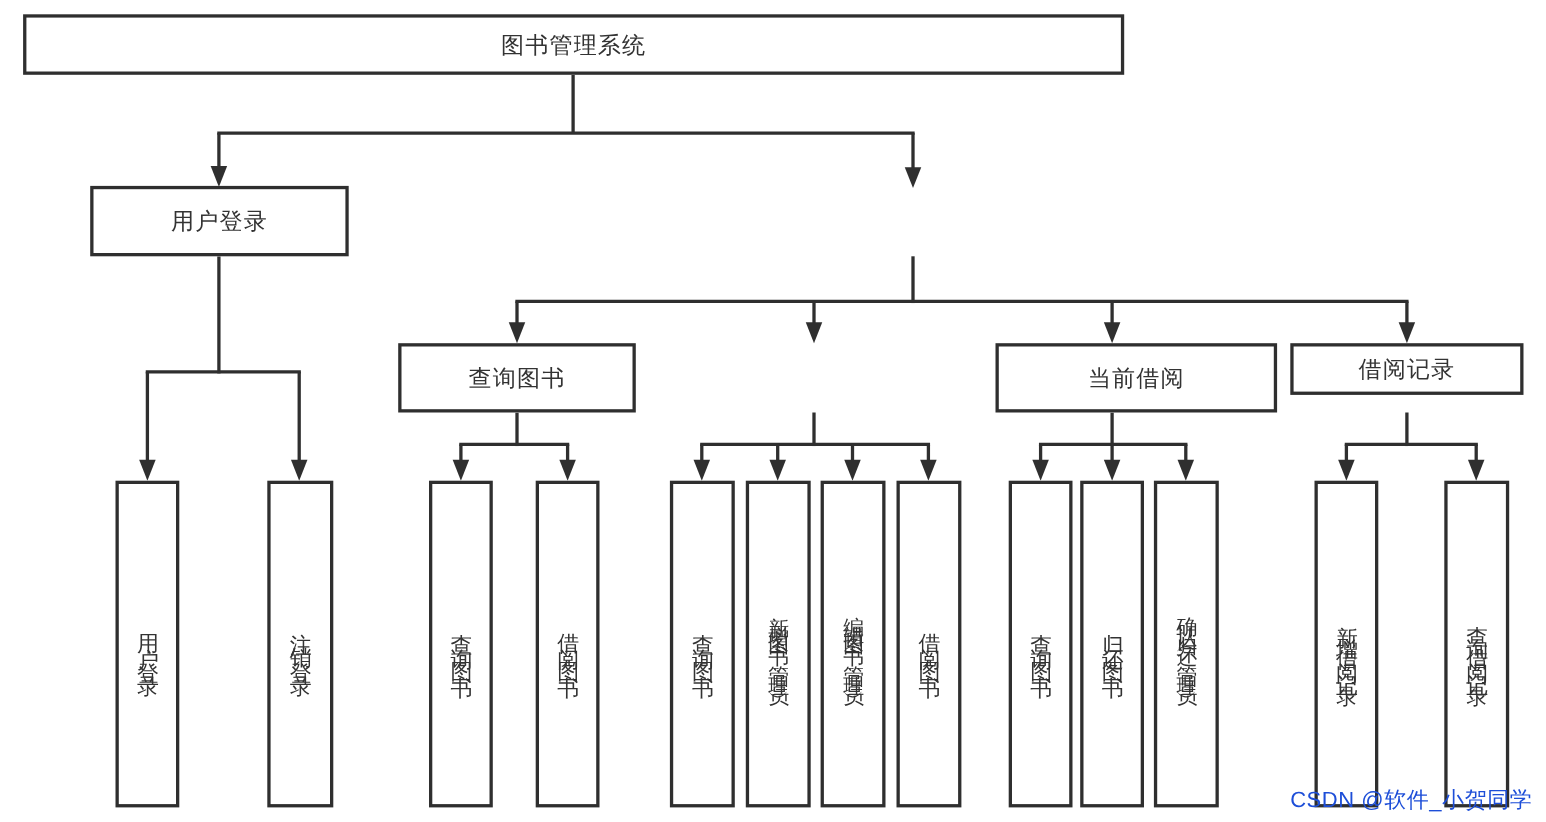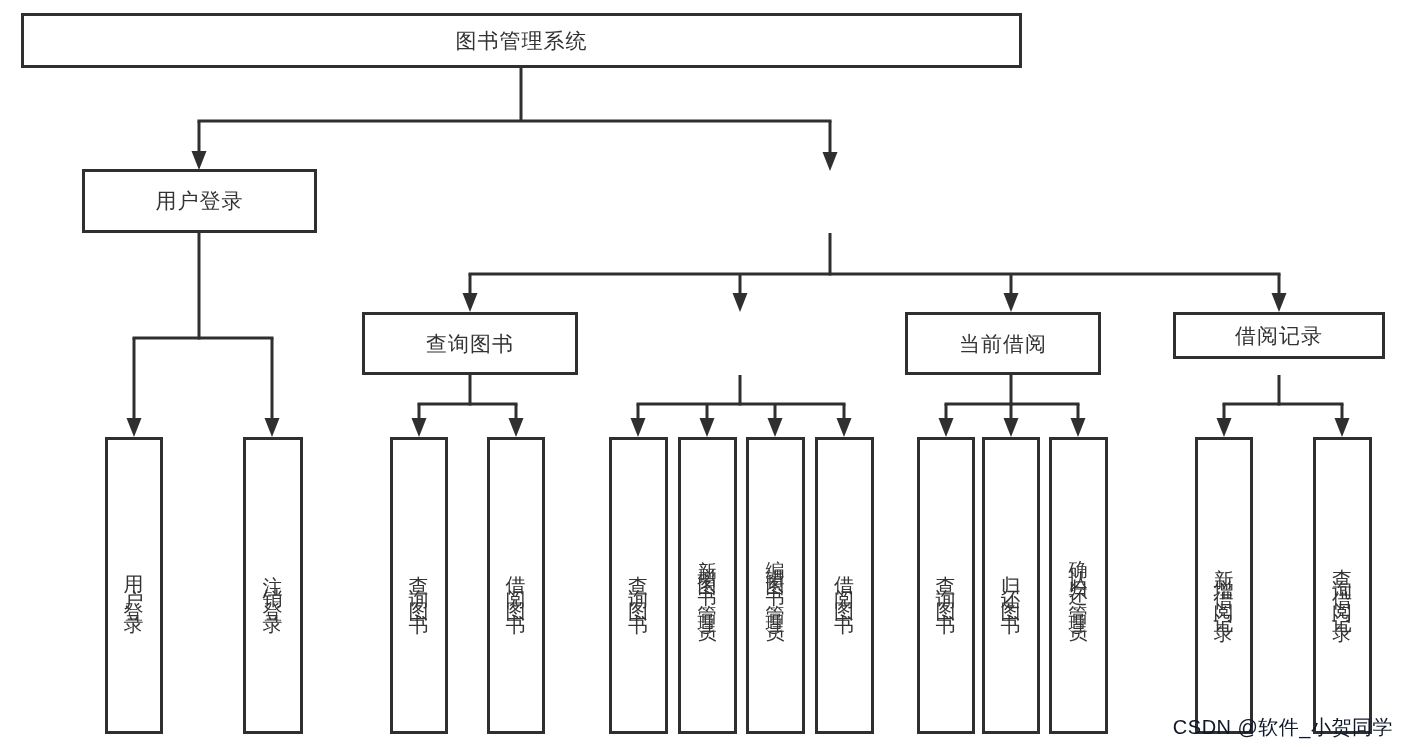--- a/index.html
+++ b/index.html
@@ -14,21 +14,21 @@
   }
   .node.vert{font-size:20px;}
   .node.vert .vtext{
     writing-mode:vertical-rl;text-orientation:mixed;
     letter-spacing:13px;line-height:1;white-space:nowrap;
   }
   .node.vert .vtext.len6{letter-spacing:11px;}
   .node.vert .vtext.len9{letter-spacing:9px;font-size:19px;}
   .watermark{
     position:absolute;top:714px;right:12px;
-    font-size:20px;color:#0f172a;letter-spacing:0.5px;
+    font-size:20px;color:#1d4ed8;letter-spacing:0.5px;
     z-index:5;
   }
 </style>
 </head>
 <body>
 
 <div class="stage">
 
   <svg class="wires" viewBox="0 0 1405 747" xmlns="http://www.w3.org/2000/svg">
     <g stroke="#2f2f2f" stroke-width="3" fill="#2f2f2f">
@@ -112,21 +112,21 @@
     <span>图书管理系统</span>
   </div>
 
   <div class="node" style="left:82px;top:169px;width:235px;height:64px;">
     <span>用户登录</span>
   </div>
 
   <div class="node" style="left:362px;top:312px;width:216px;height:63px;">
     <span>查询图书</span>
   </div>
-  <div class="node" style="left:905px;top:312px;width:196px;height:63px;">
+  <div class="node" style="left:905px;top:312px;width:256px;height:63px;">
     <span>当前借阅</span>
   </div>
   <div class="node" style="left:1173px;top:312px;width:212px;height:47px;">
     <span>借阅记录</span>
   </div>
 
   <div class="node vert" style="left:105px;top:437px;width:58px;height:297px;">
     <span class="vtext">用户登录</span>
   </div>
   <div class="node vert" style="left:243px;top:437px;width:60px;height:297px;">

